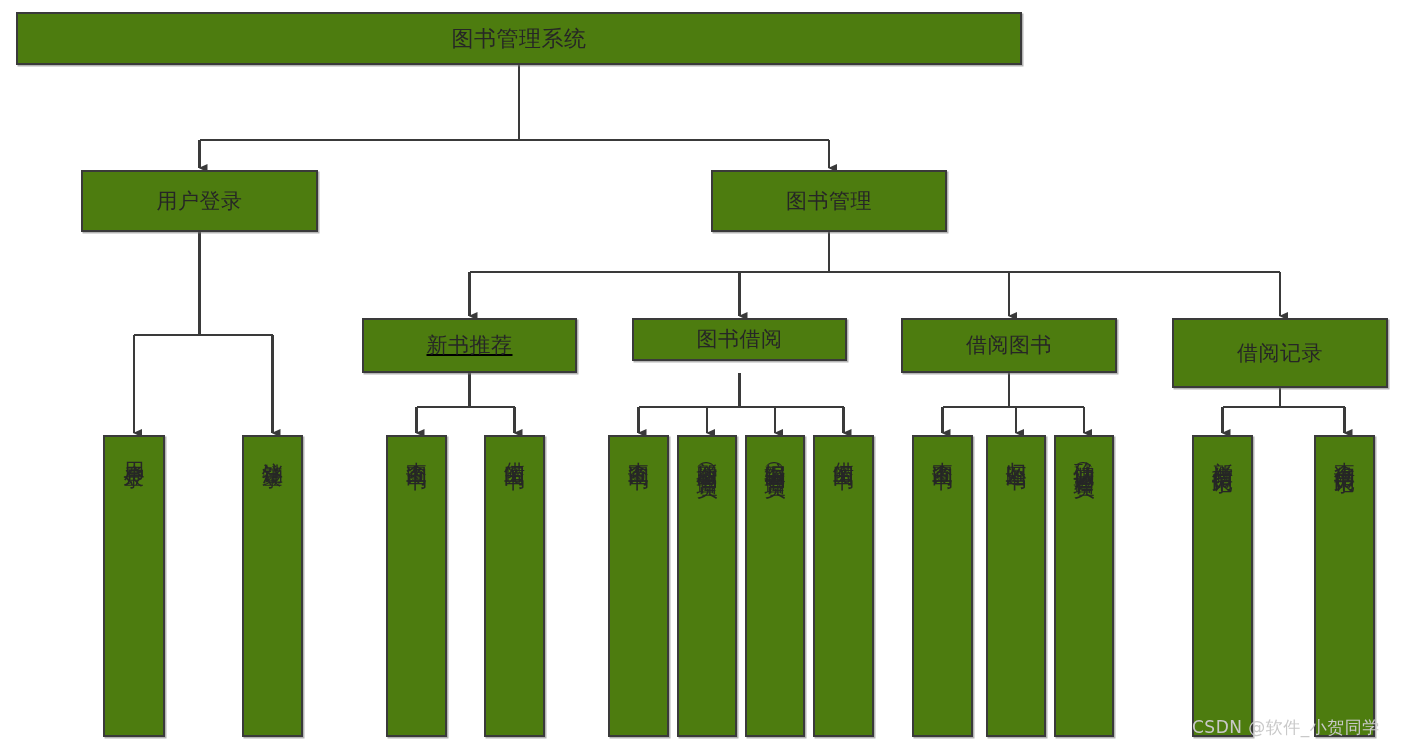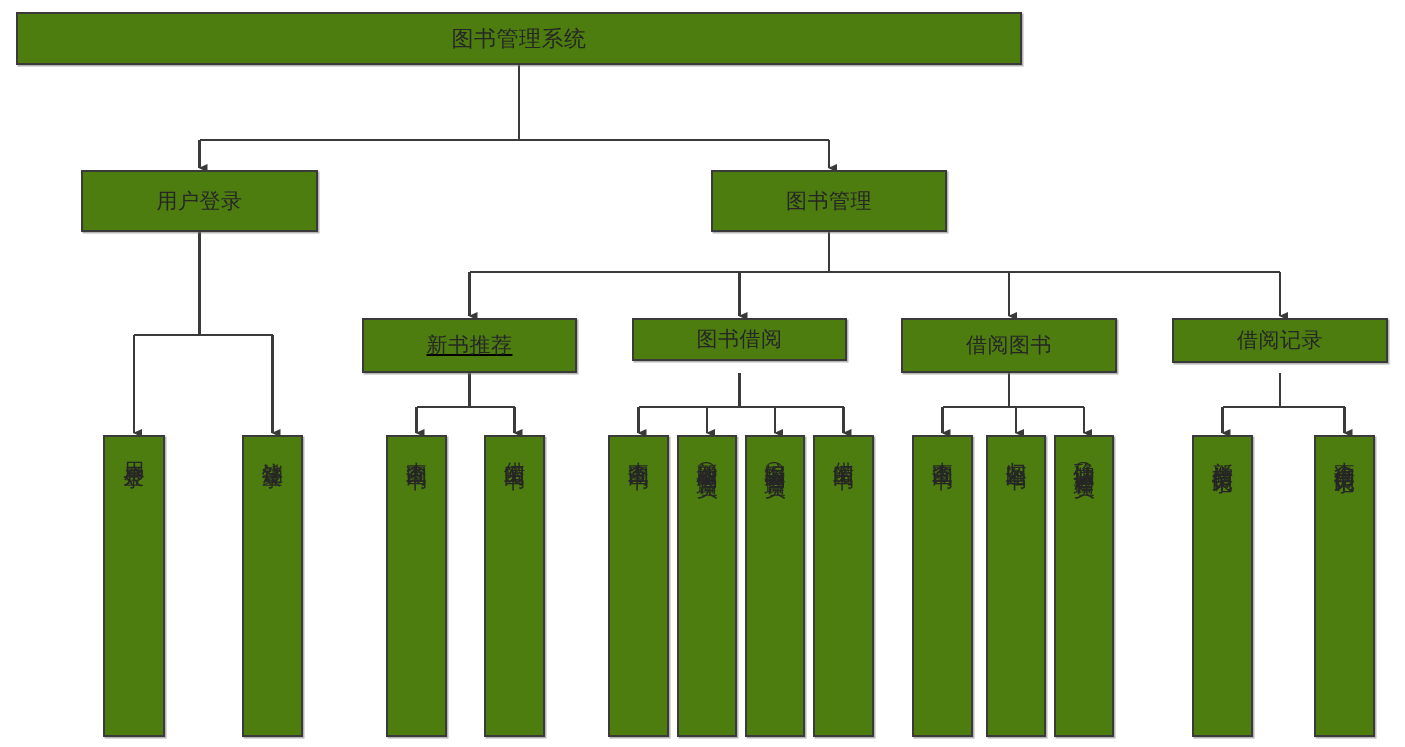--- a/index.html
+++ b/index.html
@@ -137,21 +137,21 @@
       </div>
       <div class="node-box horiz" style="left: 362px; top: 318px; width: 215px; height: 55px; text-decoration: underline;">
         <span class="node-label">新书推荐</span>
       </div>
       <div class="node-box horiz" style="left: 632px; top: 318px; width: 215px; height: 43px;">
         <span class="node-label">图书借阅</span>
       </div>
       <div class="node-box horiz" style="left: 901px; top: 318px; width: 216px; height: 55px;">
         <span class="node-label">借阅图书</span>
       </div>
-      <div class="node-box horiz" style="left: 1172px; top: 318px; width: 216px; height: 45px;">
+      <div class="node-box horiz" style="left: 1172px; top: 318px; width: 216px; height: 70px;">
         <span class="node-label">借阅记录</span>
       </div>
       <div class="node-box vert" style="left: 103px; top: 435px; width: 62px; height: 302px;">
         <span class="node-label">用户登录</span>
       </div>
       <div class="node-box vert" style="left: 242px; top: 435px; width: 61px; height: 302px;">
         <span class="node-label">注销登录</span>
       </div>
       <div class="node-box vert" style="left: 386px; top: 435px; width: 61px; height: 302px;">
         <span class="node-label">查询图书</span>
@@ -180,13 +180,14 @@
       <div class="node-box vert" style="left: 1054px; top: 435px; width: 60px; height: 302px;">
         <span class="node-label">确认归还（管理员）</span>
       </div>
       <div class="node-box vert" style="left: 1192px; top: 435px; width: 61px; height: 302px;">
         <span class="node-label">新增借阅记录</span>
       </div>
       <div class="node-box vert" style="left: 1314px; top: 435px; width: 61px; height: 302px;">
         <span class="node-label">查询借阅记录</span>
       </div>
     </div>
+  <div class="watermark" style="left: 1192px; top: 716px; color: rgb(201, 201, 201);">CSDN @软件_小贺同学</div>
 </div>
 
 </body></html>

